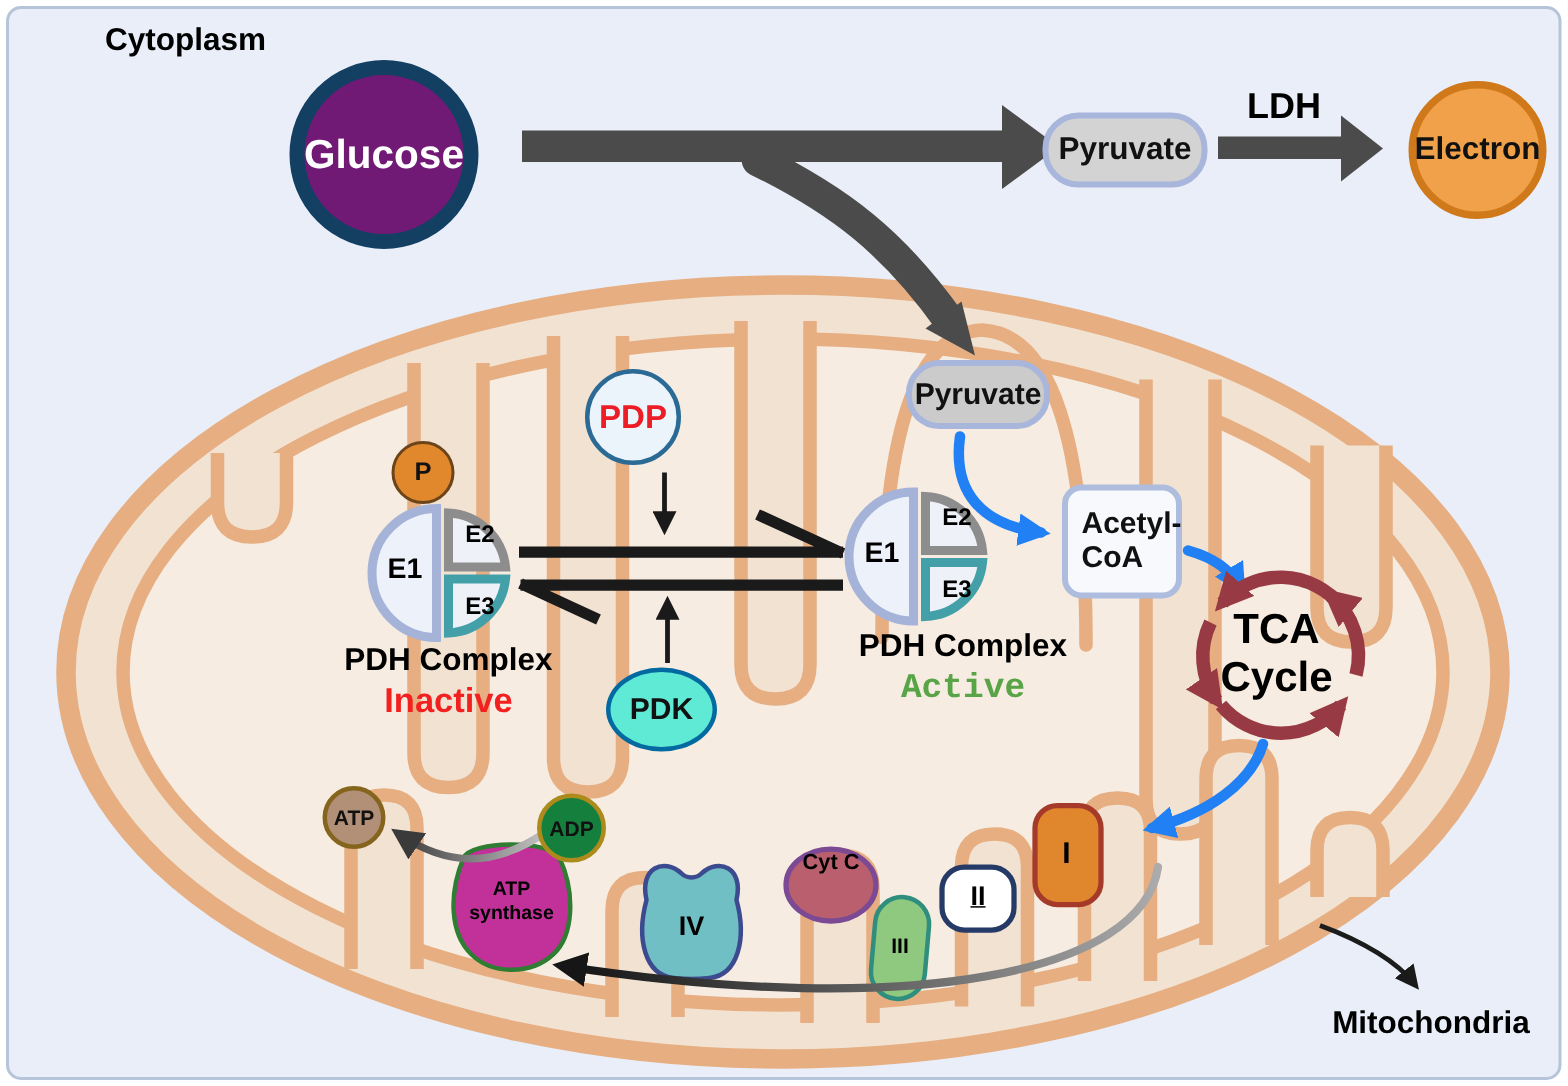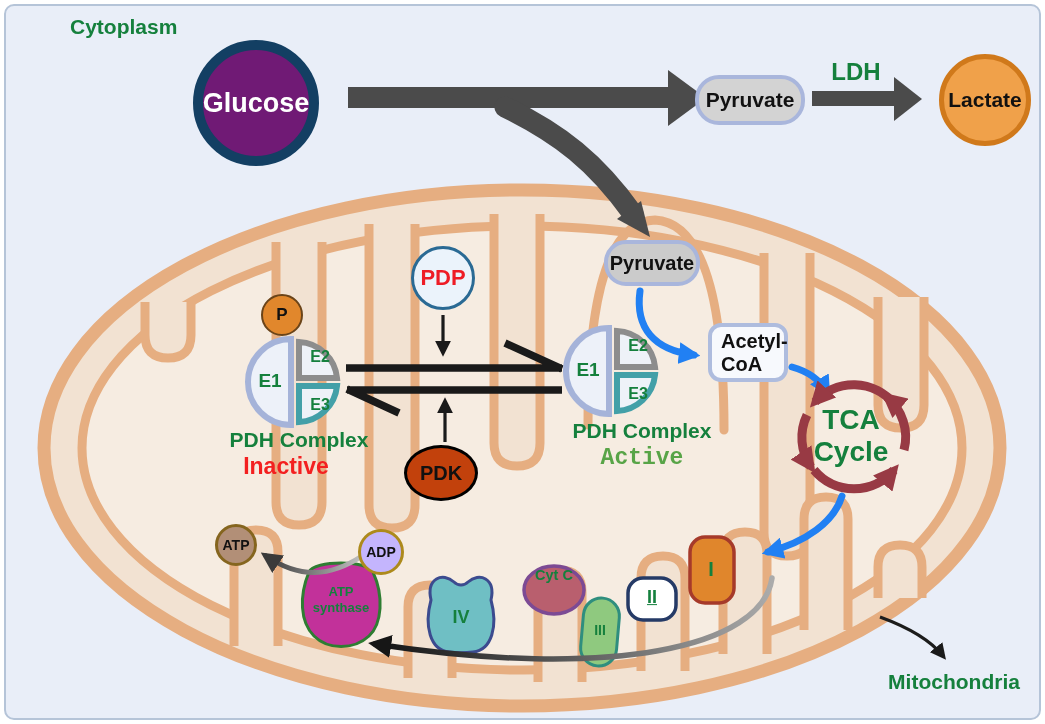--- a/index.html
+++ b/index.html
@@ -1,31 +1,31 @@
 <!DOCTYPE html>
 <html><head>
 <meta charset="utf-8">
 <style>
   html,body{margin:0;padding:0;background:#fff;}
   #stage{position:relative;width:1045px;height:724px;font-family:"Liberation Sans","DejaVu Sans",sans-serif;overflow:hidden;background:#fff;}
   .frame{position:absolute;inset:4px;border:2.5px solid #b5c4d8;border-radius:10px;background:#e9eef8;}
   svg{position:absolute;left:0;top:0;}
-  .lbl{position:absolute;font-weight:bold;color:#15803d;white-space:nowrap;transform:translate(-50%,-50%);text-align:center;line-height:1.1;}
+  .lbl{position:absolute;font-weight:bold;color:#000000;white-space:nowrap;transform:translate(-50%,-50%);text-align:center;line-height:1.1;}
   .node{position:absolute;display:flex;align-items:center;justify-content:center;font-weight:bold;color:#111;box-sizing:border-box;text-align:center;}
   .circle{border-radius:50%;}
   .pill{border-radius:24px;background:#d3d3d3;border:4px solid #a9b6dc;}
   .glucose{left:193px;top:40px;width:126px;height:126px;background:#701a75;border:10px solid #133f63;color:#fff;font-size:27px;}
   .lactate{left:939px;top:54px;width:92px;height:92px;background:#f0a14a;border:5px solid #d0791b;font-size:21px;}
   .pyr-top{left:695px;top:75px;width:110px;height:50px;font-size:21px;}
   .pyr-mito{left:604px;top:240px;width:96px;height:46px;font-size:20px;background:#cbcbcb;border-radius:22px;}
-  .acetyl{left:708px;top:323px;width:80px;height:59px;background:#f7f9fd;border:4px solid #aebcde;border-radius:13px;font-size:20px;justify-content:flex-start;padding-left:9px;text-align:left;line-height:1.15;}
-  .pdp{left:411px;top:246px;width:64px;height:64px;background:#ebf3fb;border:3px solid #2a6a94;font-size:22px;color:#ee1c25;}
-  .pdk{left:404px;top:445px;width:74px;height:56px;background:#c2410c;border:3px solid #000000;border-radius:50%;font-size:20px;}
+  .acetyl{left:708px;top:323px;width:80px;height:76px;background:#f7f9fd;border:4px solid #aebcde;border-radius:13px;font-size:20px;justify-content:flex-start;padding-left:9px;text-align:left;line-height:1.15;}
+  .pdp{left:390px;top:246px;width:64px;height:64px;background:#ebf3fb;border:3px solid #2a6a94;font-size:22px;color:#ee1c25;}
+  .pdk{left:404px;top:445px;width:74px;height:56px;background:#5eead4;border:3px solid #0369a1;border-radius:50%;font-size:20px;}
   .pcirc{left:261px;top:294px;width:42px;height:42px;background:#e1872c;border:2.5px solid #6b4419;font-size:17px;}
-  .adp{left:358px;top:529px;width:46px;height:46px;background:#c4b5fd;border:3px solid #ad8a1c;font-size:14px;}
+  .adp{left:358px;top:529px;width:46px;height:46px;background:#15803d;border:3px solid #ad8a1c;font-size:14px;}
   .atp{left:215px;top:524px;width:42px;height:42px;background:#b28f77;border:3px solid #85651e;font-size:14px;}
   .red{color:#f32020;}
   .green{color:#58a447;}
 </style>
 </head>
 <body>
 
 <div id="stage">
   <div class="frame"></div>
 
@@ -132,28 +132,28 @@
       <path d="M617 331 A40 40 0 0 1 655 367 L617 367 Z" fill="#eef2f8" stroke="#8d8d8d" stroke-width="6"></path>
       <path d="M655 375 A40 40 0 0 1 617 411 L617 375 Z" fill="#eef2f8" stroke="#43a0a8" stroke-width="6"></path>
     </g>
   </svg>
 
   <div class="lbl" style="left:70px;top:27px;font-size:21px;transform:translate(0,-50%);">Cytoplasm</div>
 
   <div class="node circle glucose">Glucose</div>
   <div class="node pill pyr-top">Pyruvate</div>
   <div class="lbl" style="left:856px;top:72px;font-size:24px;">LDH</div>
-  <div class="node circle lactate">Lactate</div>
+  <div class="node circle lactate">Electron</div>
 
   <div class="node circle pcirc">P</div>
   <div class="lbl" style="left:270px;top:381px;font-size:19px;">E1</div>
   <div class="lbl" style="left:320px;top:357px;font-size:16px;">E2</div>
   <div class="lbl" style="left:320px;top:405px;font-size:16px;">E3</div>
   <div class="lbl" style="left:299px;top:440px;font-size:21px;">PDH Complex</div>
-  <div class="lbl red" style="left:286px;top:467px;font-size:23px;">Inactive</div>
+  <div class="lbl red" style="left:299px;top:467px;font-size:23px;">Inactive</div>
 
   <div class="node circle pdp">PDP</div>
   <div class="node pdk">PDK</div>
 
   <div class="lbl" style="left:588px;top:370px;font-size:19px;">E1</div>
   <div class="lbl" style="left:638px;top:346px;font-size:16px;">E2</div>
   <div class="lbl" style="left:638px;top:394px;font-size:16px;">E3</div>
   <div class="lbl" style="left:642px;top:431px;font-size:21px;">PDH Complex</div>
   <div class="lbl green" style="left:642px;top:459px;font-size:23px;font-family:Liberation Mono, monospace;">Active</div>
 

